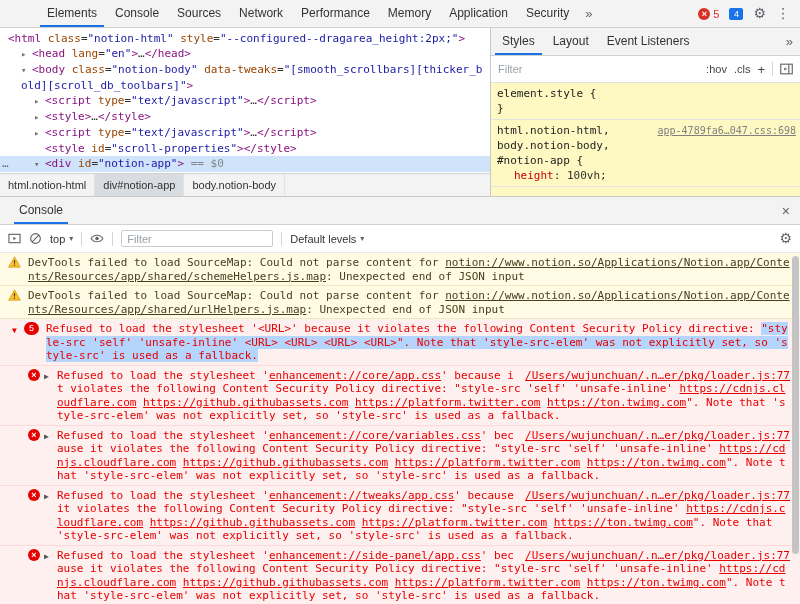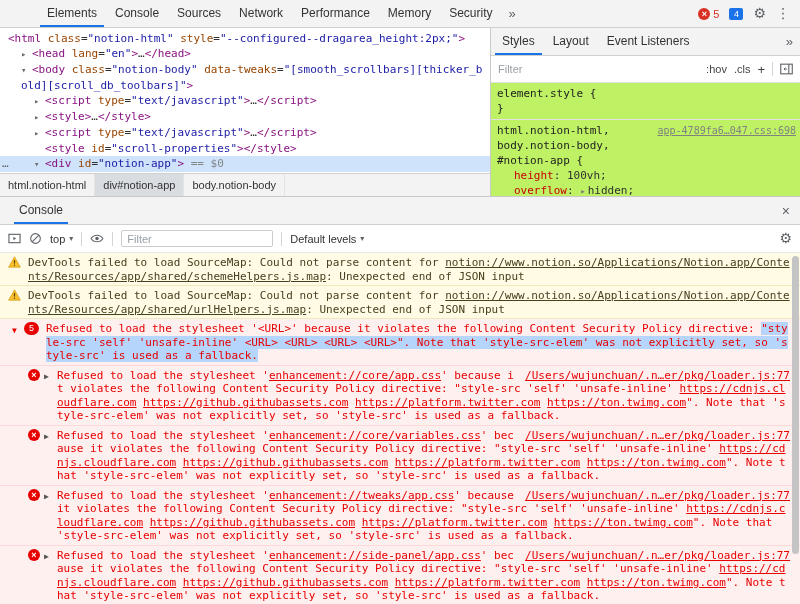--- a/index.html
+++ b/index.html
@@ -44,21 +44,21 @@
   .styles-tabbar{flex:0 0 28px;background:#f3f3f3;border-bottom:1px solid #d0d0d0;display:flex;font-size:12px;color:#333;}
   .styles-tabbar .tab-strip{padding-left:2px;}
   .styles-tabbar .more-tabs{margin-left:auto;}
   .styles-toolbar{flex:0 0 27px;display:flex;align-items:center;gap:7px;padding:0 7px;border-bottom:1px solid #e0e0e0;font-size:11px;color:#5f6368;background:#fff;}
   .styles-filter{flex:1;border:none;outline:none;font-size:11px;color:#333;background:transparent;min-width:0;font-family:"Liberation Sans",sans-serif;}
   .styles-filter::placeholder{color:#9aa0a6;}
   .tool-label{color:#444;cursor:default;white-space:nowrap;}
   .tool-label.plus{font-size:13px;}
   .vsep{width:1px;height:14px;background:#d5d5d5;flex:0 0 1px;}
   .panel-icon{display:flex;align-items:center;}
-  .styles-rules{flex:1;overflow:hidden;font-family:"DejaVu Sans Mono",monospace;font-size:11px;line-height:15px;color:#303030;background:#bef264;}
+  .styles-rules{flex:1;overflow:hidden;font-family:"DejaVu Sans Mono",monospace;font-size:11px;line-height:15px;color:#303030;background:#fef9c3;}
   .style-rule{border-bottom:1px solid #e3e3e3;padding:3px 4px 3px 6px;overflow:hidden;}
   .rule-source{float:right;color:#808080;text-decoration:underline;font-size:10px;margin-left:6px;cursor:pointer;}
   .selector-line{color:#222;}
   .prop-line{padding-left:17px;}
   .prop-name{color:#c80000;}
   .prop-value{color:#303030;}
   .prop-arrow{color:#777;font-size:9px;margin-right:2px;display:inline-block;}
   .rule-close{color:#222;}
 
   
@@ -98,20 +98,21 @@
 <div class="devtools">
 
   <div class="main-tabbar">
     <div class="tab-strip">
         <div class="tab active">Elements</div>
         <div class="tab">Console</div>
         <div class="tab">Sources</div>
         <div class="tab">Network</div>
         <div class="tab">Performance</div>
         <div class="tab">Memory</div>
+        <div class="tab">Application</div>
         <div class="tab">Security</div>
       </div>
     <div class="more-tabs">»</div>
     <div class="tb-right">
       <div class="err-badge">
         <span class="err-circle">×</span>
         <span class="err-num">5</span>
       </div>
       <div class="issue-badge">
         <span class="issue-box">4</span>
@@ -171,21 +172,20 @@
             <div class="rule-close">}</div>
           </div>
           <div class="style-rule">
             <div class="rule-head">
               <span class="rule-source">app-4789fa6…047.css:698</span>
               <div class="selector-line">html.notion-html,</div>
               <div class="selector-line">body.notion-body,</div>
               <div class="selector-line">#notion-app {</div>
             </div>
             <div class="prop-line"><span class="prop-name">height</span><span class="prop-colon">: </span><span class="prop-value">100vh;</span></div>
-            <div class="prop-line"><span class="prop-name">overflow</span><span class="prop-colon">: </span><span class="prop-arrow">▸</span><span class="prop-value">hidden;</span></div>
           </div>
         </div>
     </div>
   </div>
 
   <div class="console-panel">
     <div class="console-tabbar">
       <div class="console-tab active">Console</div>
       <span class="console-close">×</span>
     </div>

